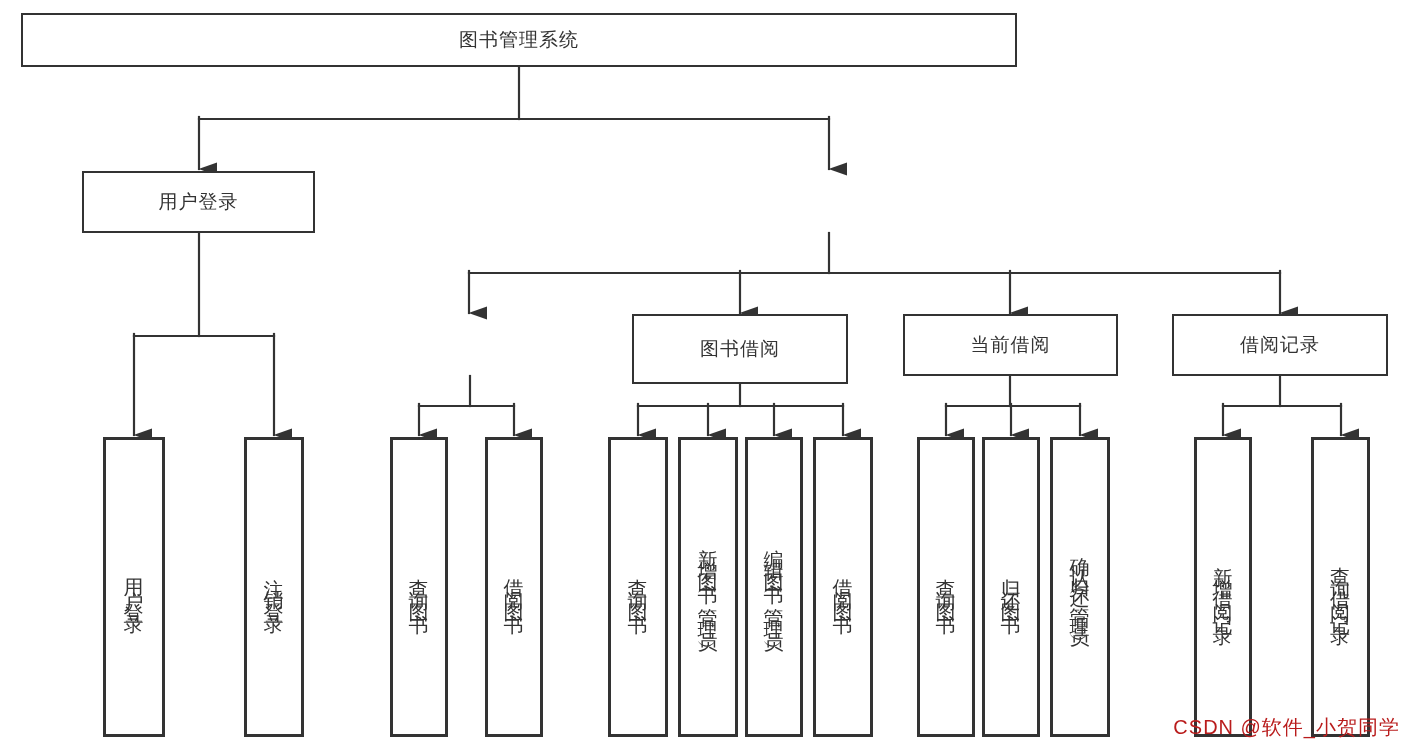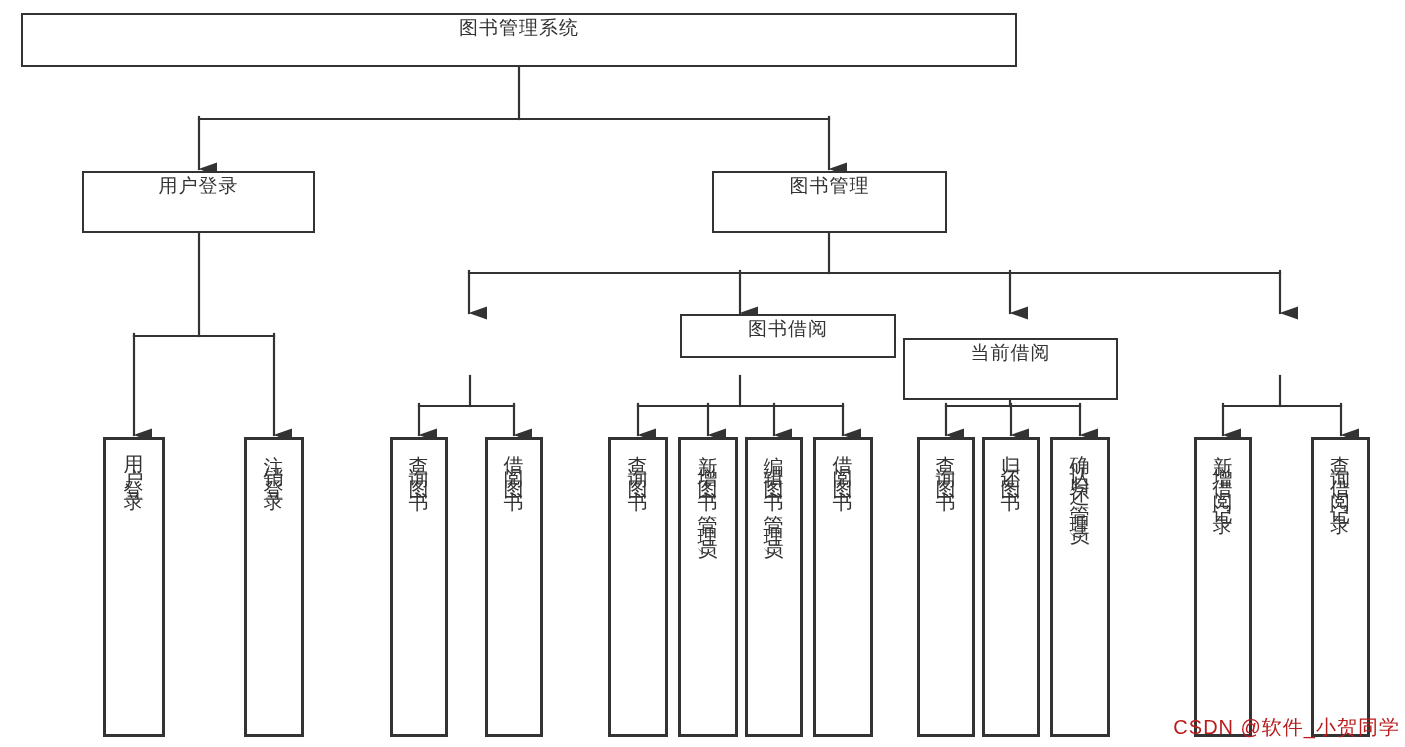--- a/index.html
+++ b/index.html
@@ -16,20 +16,21 @@
     left: 0; top: 0;
     width: 1405px; height: 747px;
     z-index: 1;
   }
   .node {
     position: absolute;
     background: #ffffff;
     border: 2px solid #333333;
     color: #333333;
     display: flex;
+    align-items: center;
     justify-content: center;
     box-sizing: border-box;
     z-index: 2;
   }
   .hbox {
     font-size: 19px;
     letter-spacing: 1px;
   }
   .vbox {
     border-width: 3px;
@@ -125,29 +126,29 @@
     </g>
   </svg>
 
   <div class="node hbox" style="left:21px; top:13px; width:996px; height:54px;">
     <span>图书管理系统</span>
   </div>
 
   <div class="node hbox" style="left:82px; top:171px; width:233px; height:62px;">
     <span>用户登录</span>
   </div>
-  <div class="node hbox" style="left:712px; top:171px; width:235px; height:62px;">
-    <span>图书管理</span>
-  </div>
 
-  <div class="node hbox" style="left:632px; top:314px; width:216px; height:44px;margin-left:48px;">
+  <div class="node hbox" style="left:632px; top:314px; width:216px; height:70px;">
     <span>图书借阅</span>
   </div>
-  <div class="node hbox" style="left:903px; top:314px; width:215px; height:62px;margin-top:24px;">
+  <div class="node hbox" style="left:903px; top:314px; width:215px; height:62px;">
     <span>当前借阅</span>
+  </div>
+  <div class="node hbox" style="left:1172px; top:314px; width:216px; height:62px;">
+    <span>借阅记录</span>
   </div>
 
   <div class="node vbox" style="left:103px; top:437px; width:62px; height:300px;">
     <span class="vtext">用户登录</span>
   </div>
   <div class="node vbox" style="left:244px; top:437px; width:60px; height:300px;">
     <span class="vtext">注销登录</span>
   </div>
 
   <div class="node vbox" style="left:390px; top:437px; width:58px; height:300px;">

